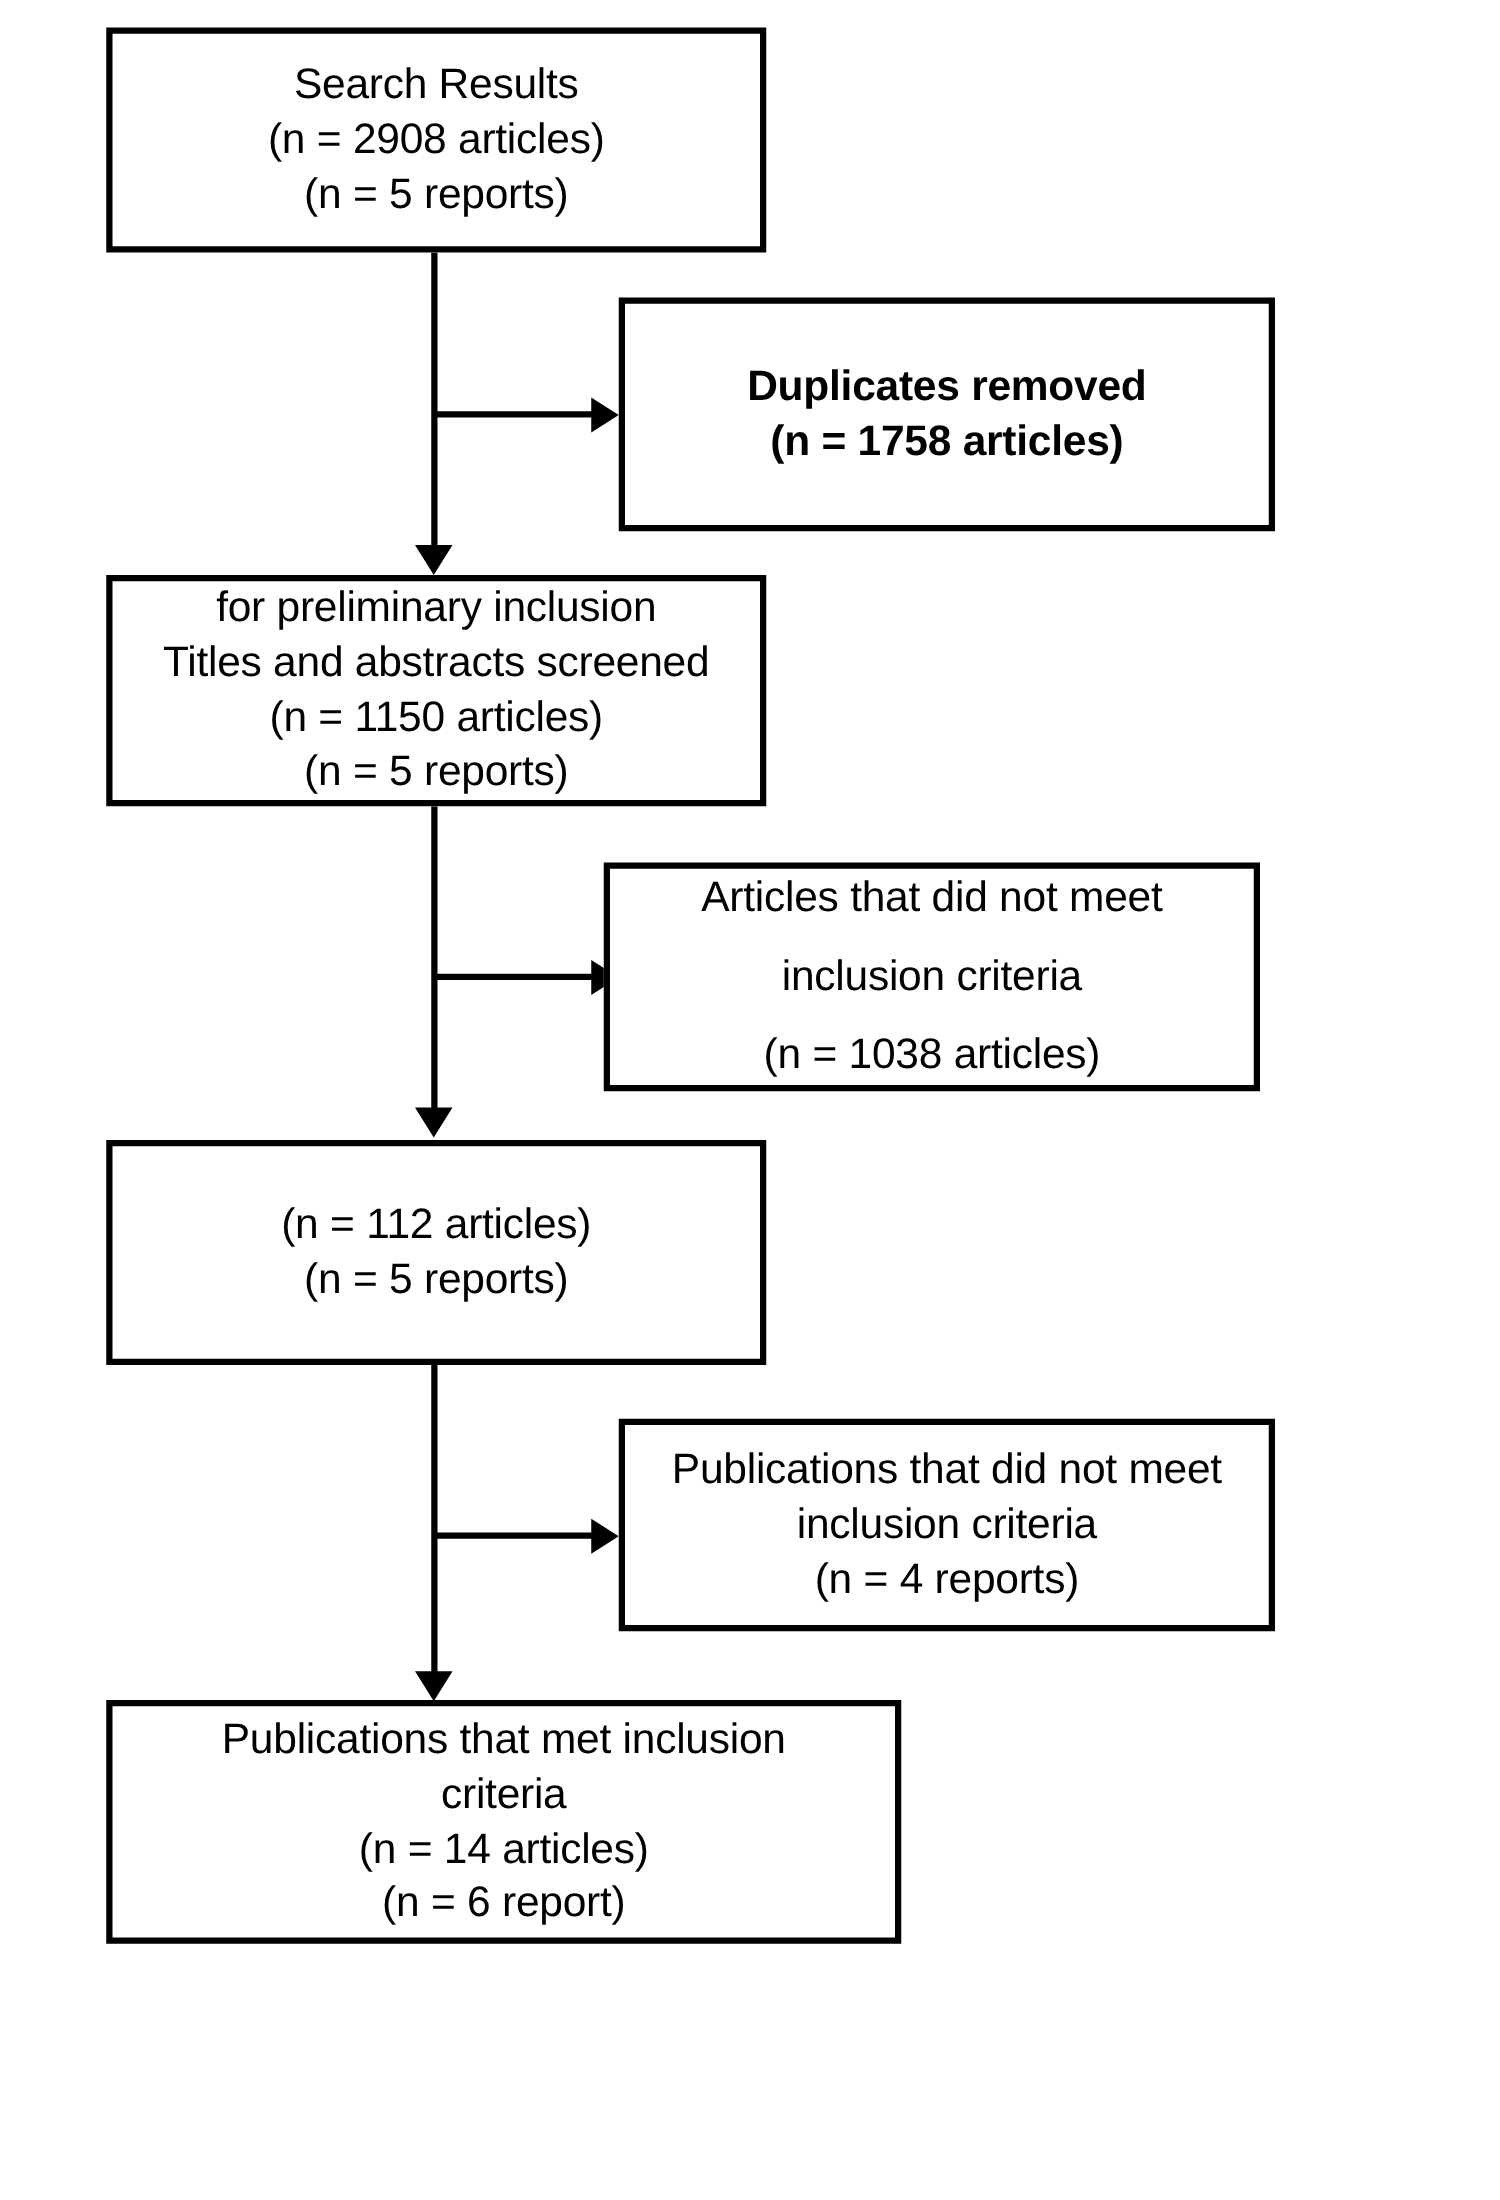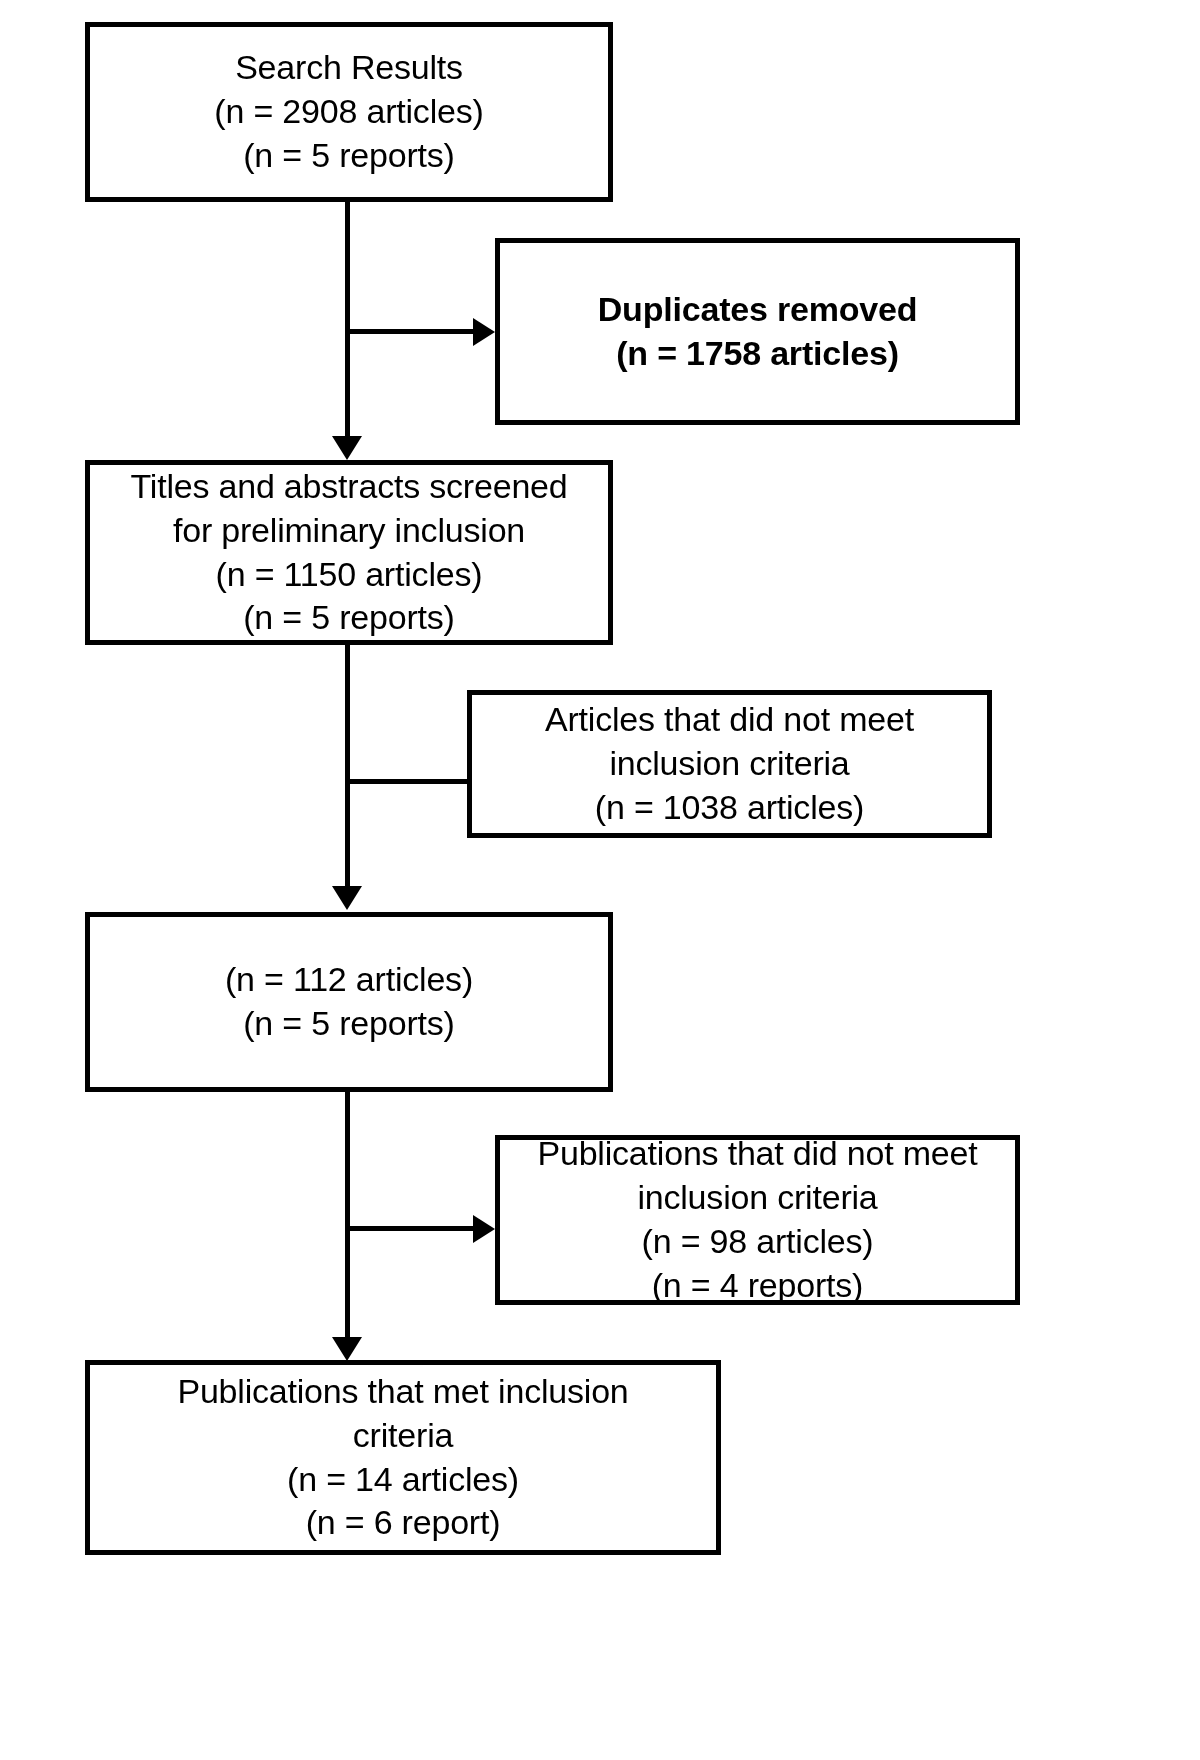--- a/index.html
+++ b/index.html
@@ -92,53 +92,52 @@
 
   <div class="conn-h" style="left:347px; top:329px; width:128px;"></div>
   <div class="arrow-right" style="left:473px; top:318px;"></div>
 
   <div class="node" style="left:495px; top:238px; width:525px; height:187px;font-weight:bold;">
     <span class="line">Duplicates removed</span>
     <span class="line">(n = 1758 articles)</span>
   </div>
 
   <div class="node" style="left:85px; top:460px; width:528px; height:185px;">
+    <span class="line">for preliminary inclusion</span>
     <span class="line">Titles and abstracts screened</span>
-    <span class="line">for preliminary inclusion</span>
     <span class="line">(n = 1150 articles)</span>
     <span class="line">(n = 5 reports)</span>
   </div>
 
   <div class="conn-v" style="left:345px; top:645px; height:247px;"></div>
   <div class="arrow-down" style="left:332px; top:886px;"></div>
 
   <div class="conn-h" style="left:347px; top:779px; width:128px;"></div>
   <div class="arrow-right" style="left:473px; top:768px;"></div>
 
-  <div class="node" style="left:467px; top:690px; width:525px; height:148px;">
+  <div class="node" style="left:483px; top:690px; width:525px; height:183px;gap:19px;">
     <span class="line">Articles that did not meet</span>
     <span class="line">inclusion criteria</span>
     <span class="line">(n = 1038 articles)</span>
   </div>
 
   <div class="node" style="left:85px; top:912px; width:528px; height:180px;">
     <span class="line">(n = 112 articles)</span>
     <span class="line">(n = 5 reports)</span>
   </div>
 
   <div class="conn-v" style="left:345px; top:1092px; height:253px;"></div>
   <div class="arrow-down" style="left:332px; top:1337px;"></div>
 
   <div class="conn-h" style="left:347px; top:1226px; width:128px;"></div>
   <div class="arrow-right" style="left:473px; top:1215px;"></div>
 
   <div class="node" style="left:495px; top:1135px; width:525px; height:170px;">
     <span class="line">Publications that did not meet</span>
     <span class="line">inclusion criteria</span>
-    <span class="line">(n = 98 articles)</span>
     <span class="line">(n = 4 reports)</span>
   </div>
 
   <div class="node" style="left:85px; top:1360px; width:636px; height:195px;">
     <span class="line">Publications that met inclusion</span>
     <span class="line">criteria</span>
     <span class="line">(n = 14 articles)</span>
     <span class="line">(n = 6 report)</span>
   </div>
 

